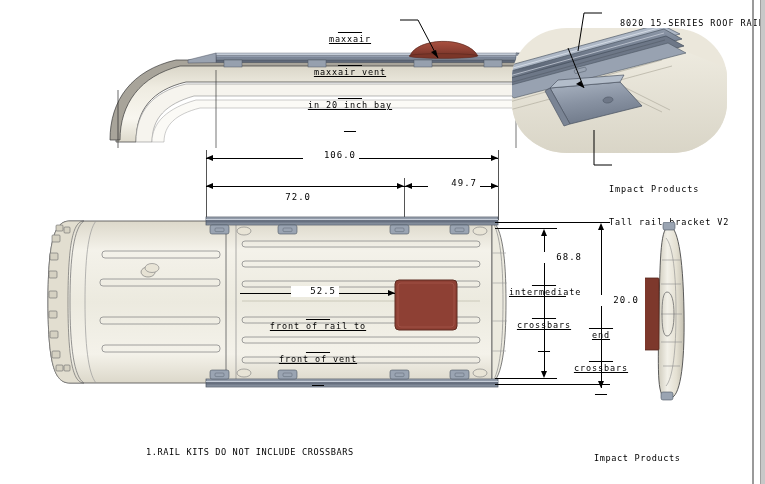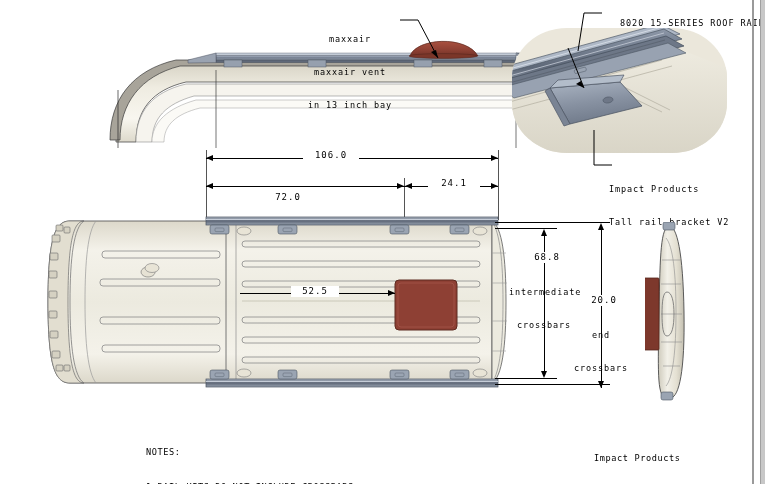--- a/index.html
+++ b/index.html
@@ -32,34 +32,34 @@
   
   .anno {
     position: absolute;
     font-family: "DejaVu Sans Mono", "Liberation Mono", monospace;
     font-size: 8.5px;
     letter-spacing: 0.9px;
     color: #000000;
     white-space: pre;
     line-height: 11px;
   }
-  .anno.center { text-align: center; }
+  .anno.center { text-align: center; text-decoration: underline; }
   .anno.left   { text-align: left; }
 
   .dimtext {
     position: absolute;
     font-family: "DejaVu Sans Mono", "Liberation Mono", monospace;
     font-size: 9px;
     letter-spacing: 1px;
     color: #000;
     background: #ffffff;
     padding: 0 3px;
     white-space: pre;
     line-height: 11px;
-    text-align: center;
+    text-align: right;
   }
 
   .notes {
     position: absolute;
     font-family: "DejaVu Sans Mono", "Liberation Mono", monospace;
     font-size: 8.6px;
     letter-spacing: 0.6px;
     color: #000;
     line-height: 11.5px;
     white-space: pre;
@@ -182,21 +182,21 @@
 
       <line x1="198" y1="40" x2="198" y2="118" stroke="#3a3a3a" stroke-width="0.7"></line>
       <line x1="498" y1="40" x2="498" y2="118" stroke="#3a3a3a" stroke-width="0.7"></line>
       <line x1="100" y1="60" x2="100" y2="118" stroke="#2a2a2a" stroke-width="0.7"></line>
     </svg>
   </div>
 
   <div class="anno center" style="left:295px; top:12px; width:110px;">
     <div>maxxair</div>
     <div>maxxair vent</div>
-    <div>in 13 inch bay</div>
+    <div>in 20 inch bay</div>
   </div>
   <svg style="position:absolute; left:398px; top:14px;" width="50" height="52">
     <path d="M2,6 L20,6 L40,44" fill="none" stroke="#000" stroke-width="1"></path>
     <path d="M40,44 L33,38 L38,36 Z" fill="#000"></path>
   </svg>
 
   <div id="detail-view">
     <div class="detail-clip">
       <svg width="215" height="125" viewBox="0 0 215 125">
         <defs>
@@ -277,21 +277,21 @@
 
   <div class="extline" style="left:404px; top:178px; height:42px;"></div>
   <div class="dimline" style="left:206px; top:186px; width:198px;"></div>
   <div class="arrowL" style="left:206px; top:183px;"></div>
   <div class="arrowR" style="left:397px; top:183px;"></div>
   <div class="dimtext" style="left:285px; top:192px; width:46px; margin-left:-23px;">72.0</div>
 
   <div class="dimline" style="left:404px; top:186px; width:94px;"></div>
   <div class="arrowL" style="left:405px; top:183px;"></div>
   <div class="arrowR" style="left:491px; top:183px;"></div>
-  <div class="dimtext" style="left:451px; top:178px; width:46px; margin-left:-23px;">24.1</div>
+  <div class="dimtext" style="left:451px; top:178px; width:46px; margin-left:-23px;">49.7</div>
 
   <div id="plan-view">
     <svg width="480" height="195" viewBox="0 0 480 195">
       <defs>
         <linearGradient id="roofG" x1="0" y1="0" x2="0" y2="1">
           <stop offset="0%" stop-color="#dcd8ca"></stop>
           <stop offset="18%" stop-color="#f4f2ea"></stop>
           <stop offset="50%" stop-color="#eceadf"></stop>
           <stop offset="82%" stop-color="#f4f2ea"></stop>
           <stop offset="100%" stop-color="#dcd8ca"></stop>
@@ -390,20 +390,24 @@
       </g>
 
       <rect x="355" y="75" width="62" height="50" rx="4" fill="#8e4034" stroke="#5d2a20" stroke-width="1"></rect>
       <rect x="358" y="78" width="56" height="44" rx="3" fill="none" stroke="#a5564a" stroke-width="0.8"></rect>
     </svg>
   </div>
 
   <div class="dimline" style="left:240px; top:293px; width:155px;"></div>
   <div class="arrowR" style="left:388px; top:290px;"></div>
   <div class="dimtext" style="left:312px; top:286px; width:42px; margin-left:-21px;">52.5</div>
+  <div class="anno center" style="left:258px; top:299px; width:120px;">
+    <div>front of rail to</div>
+    <div>front of vent</div>
+  </div>
 
   <div class="dimline" style="left:495px; top:228px; width:62px;"></div>
   <div class="dimline" style="left:495px; top:378px; width:62px;"></div>
   <div class="dimvline" style="left:544px; top:232px; height:143px;"></div>
   <div class="arrowU" style="left:541px; top:229px;"></div>
   <div class="arrowD" style="left:541px; top:371px;"></div>
   <div class="dimtext" style="left:544px; top:252px; width:70px; margin-left:-35px;">68.8</div>
   <div class="anno center" style="left:509px; top:265px; width:70px;">
     <div>intermediate</div>
     <div>crossbars</div>
@@ -445,21 +449,20 @@
       <path d="M22,70 C27,70 29,80 29,92 C29,104 27,114 22,114 C18,114 17,104 17,92 C17,80 18,70 22,70 Z" fill="none" stroke="#6d6d6d" stroke-width="0.8"></path>
 
       <rect x="18" y="0" width="12" height="8" rx="2" fill="#9aa4b2" stroke="#4c5562" stroke-width="0.6"></rect>
       <rect x="16" y="170" width="12" height="8" rx="2" fill="#9aa4b2" stroke="#4c5562" stroke-width="0.6"></rect>
 
       <rect x="-4" y="56" width="18" height="72" rx="1" fill="#7d382c" stroke="#55261d" stroke-width="0.8"></rect>
     </svg>
   </div>
 
   <div class="notes" style="left:146px; top:424px;">
-    <div>NOTES:</div>
     <div>1.RAIL KITS DO NOT INCLUDE CROSSBARS</div>
     
     
   </div>
 
   <div class="notes" style="left:594px; top:430px;">
     <div>Impact Products</div>
     
     
     

